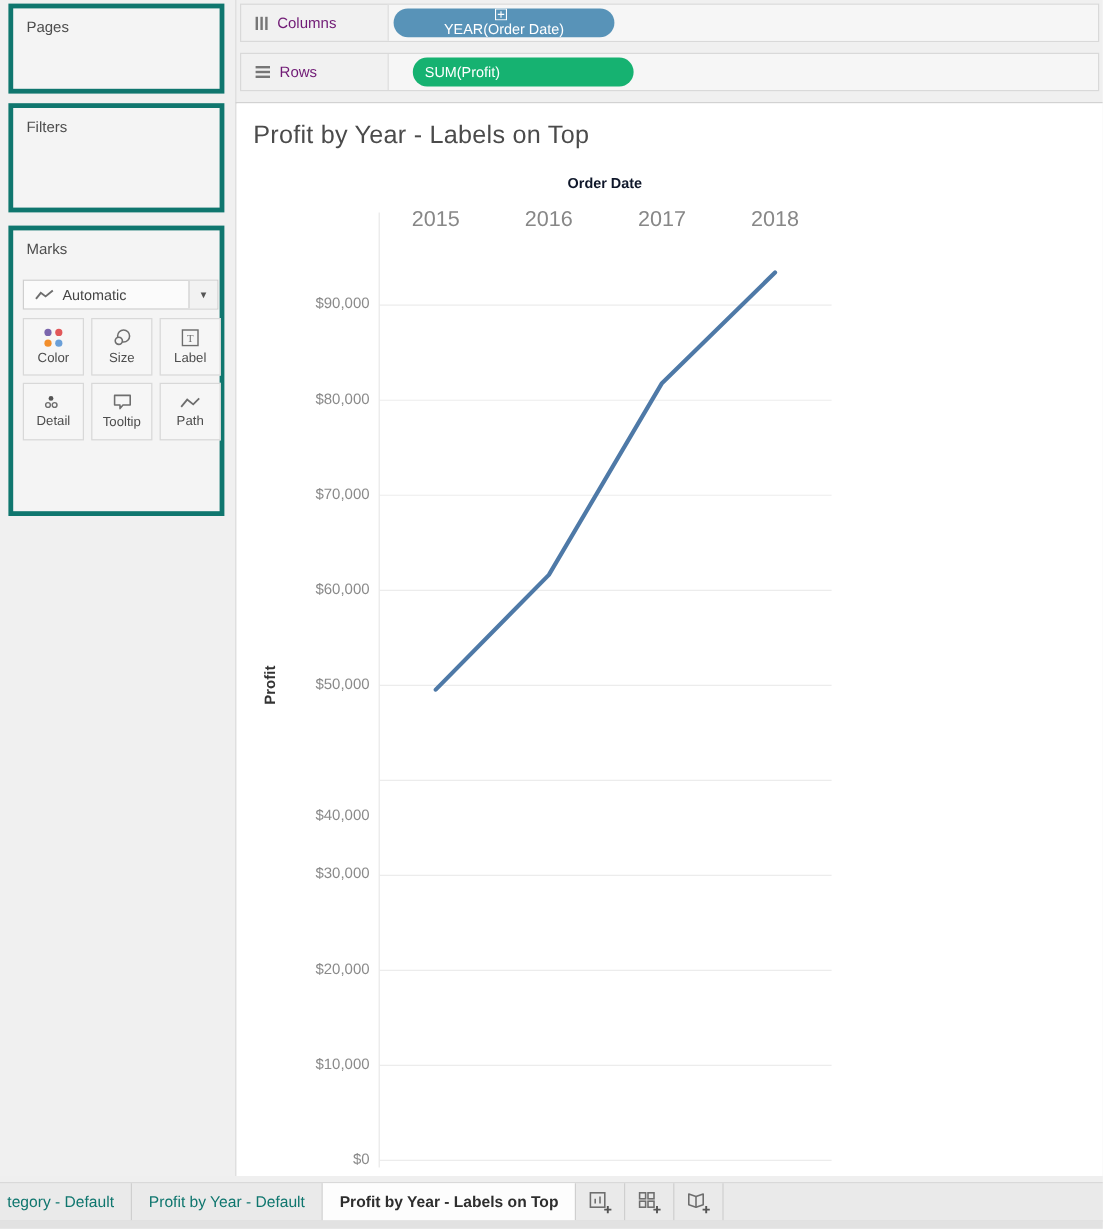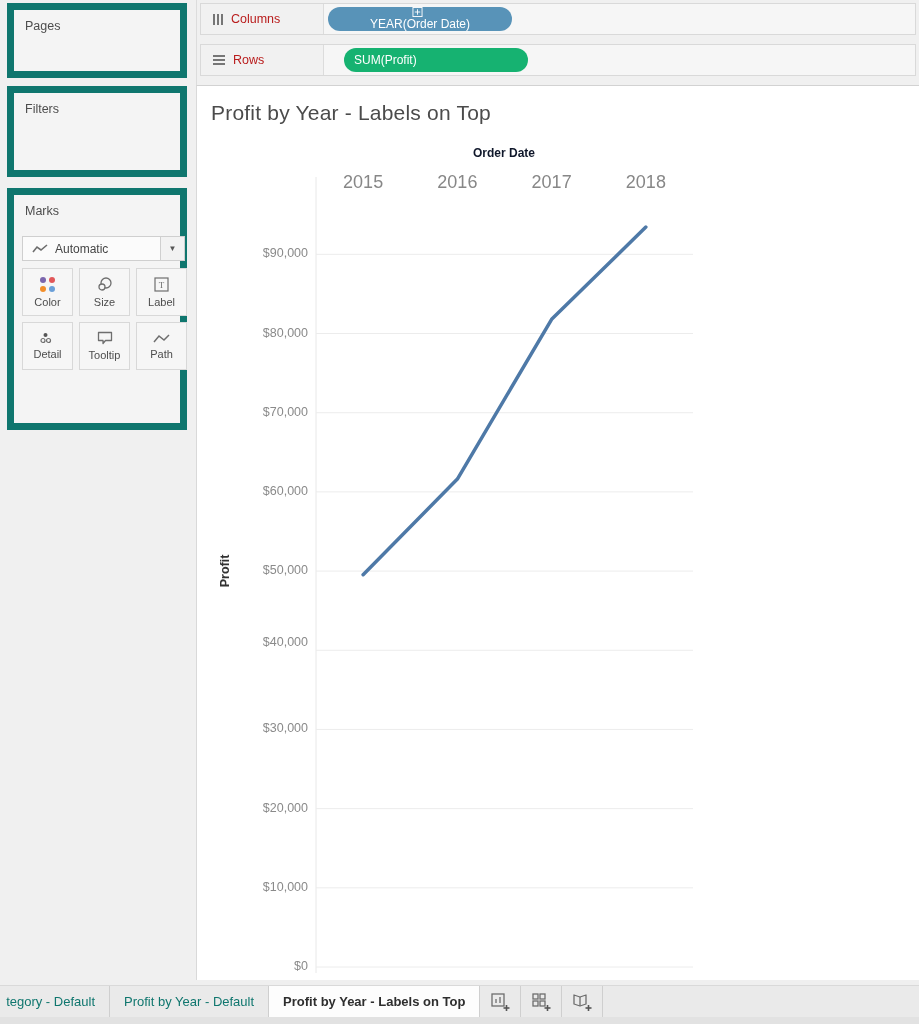--- a/index.html
+++ b/index.html
@@ -1,20 +1,20 @@
 <!DOCTYPE html>
 <html><head>
 <meta charset="utf-8">
 <style>
   html,body{margin:0;padding:0;}
   body{font-family:"Liberation Sans",sans-serif;background:#fff;}
   #app{position:relative;width:919px;height:1024px;background:#f0f0f0;overflow:hidden;
        -webkit-user-select:none;user-select:none;}
   
-  .card{position:absolute;left:7px;width:180px;background:#f4f4f4;border:7px solid #0f766e;box-sizing:border-box;}
+  .card{position:absolute;left:7px;width:180px;background:#f4f4f4;border:4px solid #0f766e;box-sizing:border-box;}
   .card-label{font-size:12.5px;color:#4d4d4d;padding:9px 0 0 11px;}
   #pages-card{top:3px;height:75px;}
   #filters-card{top:86px;height:91px;}
   #marks-card{top:188px;height:242px;}
   .mark-dropdown{position:absolute;left:8px;top:41px;width:163px;height:25px;background:#fbfbfb;
       border:1px solid #cfcfcf;box-sizing:border-box;display:flex;align-items:center;}
   .mark-dropdown .zig{margin:0 7px 0 9px;display:flex;}
   .mark-dropdown .dd-text{flex:1;font-size:12px;color:#454545;}
   .dd-caret{width:23px;align-self:stretch;border-left:1px solid #cfcfcf;display:flex;align-items:center;justify-content:center;
       font-size:8px;color:#555;background:#f2f2f2;}
@@ -24,21 +24,21 @@
       align-items:center;justify-content:center;gap:4px;cursor:pointer;}
   .mark-btn span.lbl{font-size:11px;color:#4d4d4d;}
   .mark-btn svg{display:block;}
   .dot-grid{display:grid;grid-template-columns:6px 6px;gap:3px;}
   .dot-grid i{width:6px;height:6px;border-radius:50%;}
   
   .shelf-row{position:absolute;left:200px;width:716px;height:32px;background:#f1f1f1;border:1px solid #d9d9d9;
       box-sizing:border-box;display:flex;align-items:center;}
   #columns-shelf{top:3px;} #rows-shelf{top:44px;text-align:right;}
   .shelf-head{width:122px;display:flex;align-items:center;gap:8px;padding-left:12px;box-sizing:border-box;}
-  .shelf-label{font-size:12.5px;color:#b91c1c;}
+  .shelf-label{font-size:12.5px;color:#701a75;}
   .shelf-track{flex:1;align-self:stretch;border-left:1px solid #dcdcdc;background:#f6f6f6;display:flex;align-items:center;padding-left:4px;}
   .pill{height:24px;width:184px;border-radius:12px;display:flex;align-items:center;color:#fff;font-size:12px;
       box-sizing:border-box;padding:0 10px;cursor:pointer;}
   .pill .pill-text{white-space:nowrap;}
   .pill svg{margin-right:6px;}
   .bars-v{display:flex;gap:2px;} .bars-v i{width:2px;height:11px;background:#767676;}
   .bars-h{display:flex;flex-direction:column;gap:2px;} .bars-h i{width:12px;height:2px;background:#767676;}
   
   #sheet{position:absolute;left:196px;top:85px;width:723px;height:895px;background:#fff;
       border-top:1px solid #d2d2d2;border-left:1px solid #d9d9d9;box-sizing:border-box;}
@@ -193,21 +193,21 @@
         <line x1="119" x2="496" y1="326.71428571428567" y2="326.71428571428567" stroke="#ececec" stroke-width="1"></line>
         <line x1="119" x2="496" y1="247.53061224489795" y2="247.53061224489795" stroke="#ececec" stroke-width="1"></line>
         <line x1="119" x2="496" y1="168.34693877551024" y2="168.34693877551024" stroke="#ececec" stroke-width="1"></line>
         <polyline points="166.125,488.6924081632653 260.375,393.0781224489796 354.625,233.3171428571428 448.875,141.11567346938773" fill="none" stroke="#4e79a7" stroke-width="3.5" stroke-linecap="round" stroke-linejoin="round"></polyline>
       </svg>
     <div id="tick-layer">
         <div class="ytick" style="top: 873px;">$0</div>
         <div class="ytick" style="top: 793.816px;">$10,000</div>
         <div class="ytick" style="top: 714.633px;">$20,000</div>
         <div class="ytick" style="top: 635.449px;">$30,000</div>
-        <div class="ytick" style="top: 549px; text-align: right;">$40,000</div>
+        <div class="ytick" style="top: 586px; text-align: right;">$40,000</div>
         <div class="ytick" style="top: 477.082px;">$50,000</div>
         <div class="ytick" style="top: 397.898px;">$60,000</div>
         <div class="ytick" style="top: 318.714px;">$70,000</div>
         <div class="ytick" style="top: 239.531px;">$80,000</div>
         <div class="ytick" style="top: 160.347px;">$90,000</div>
         <div class="xtick" style="left: 126.125px; top: 86px;">2015</div>
         <div class="xtick" style="left: 220.375px; top: 86px;">2016</div>
         <div class="xtick" style="left: 314.625px; top: 86px;">2017</div>
         <div class="xtick" style="left: 408.875px; top: 86px;">2018</div>
       </div>

